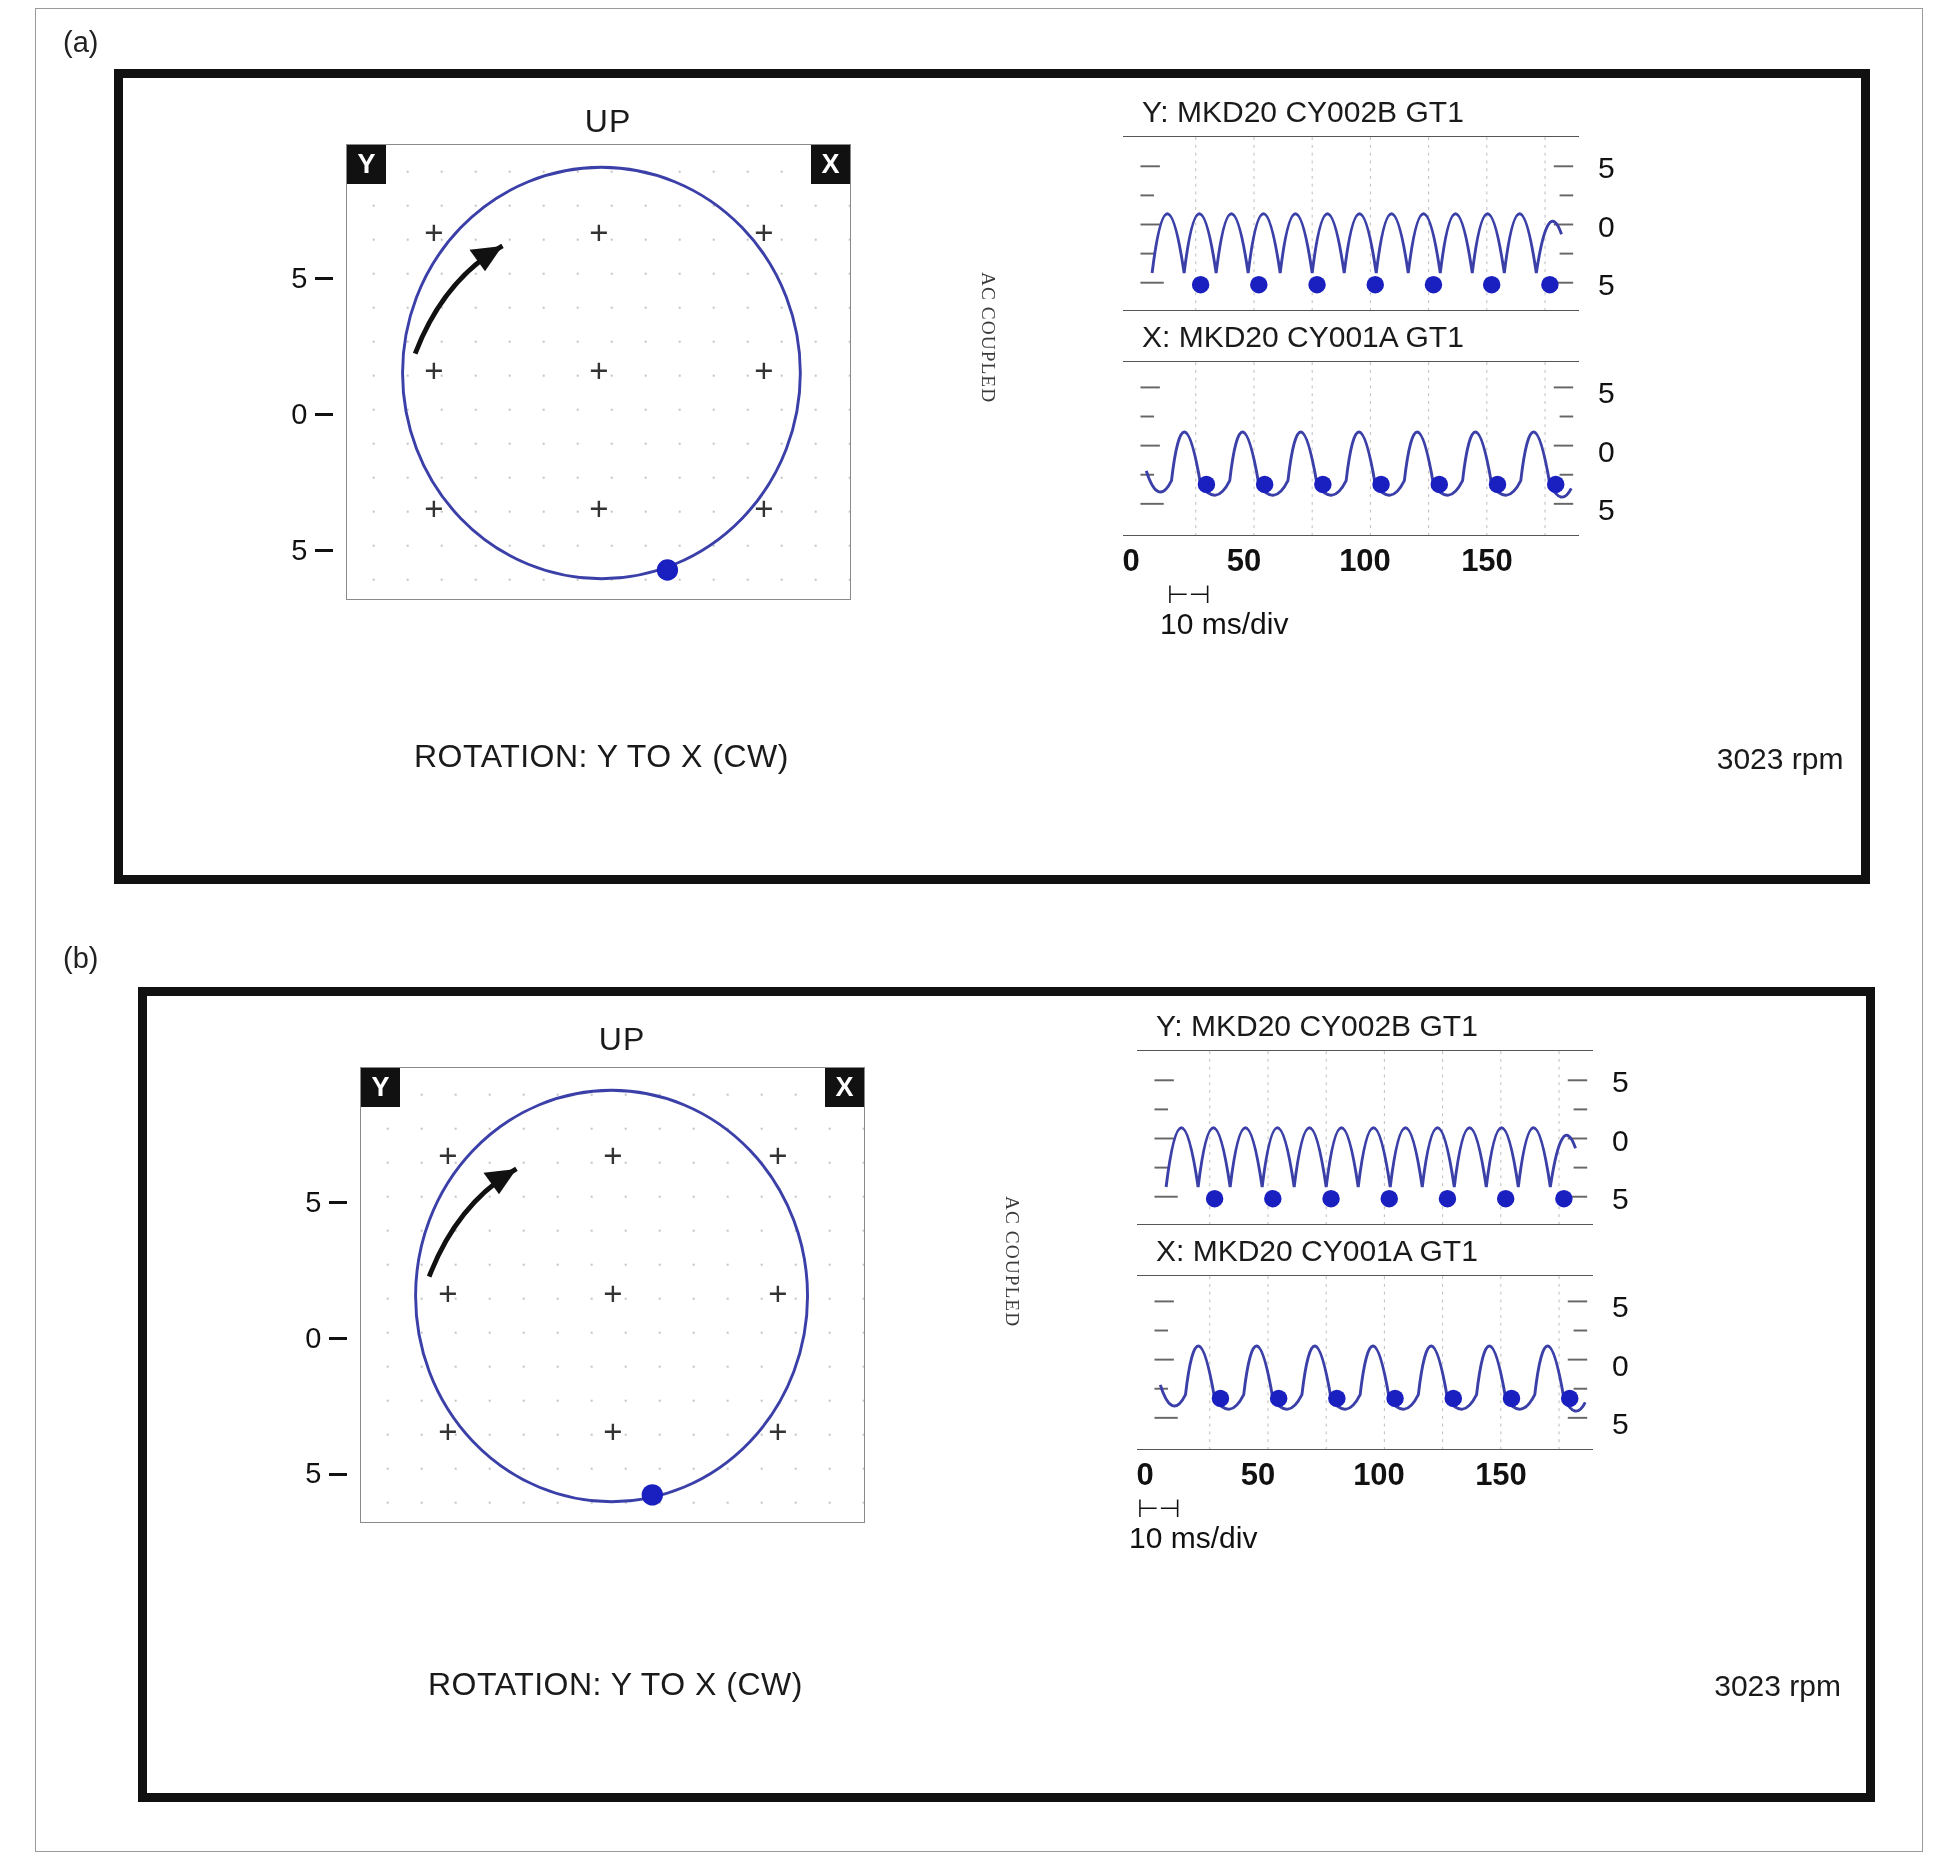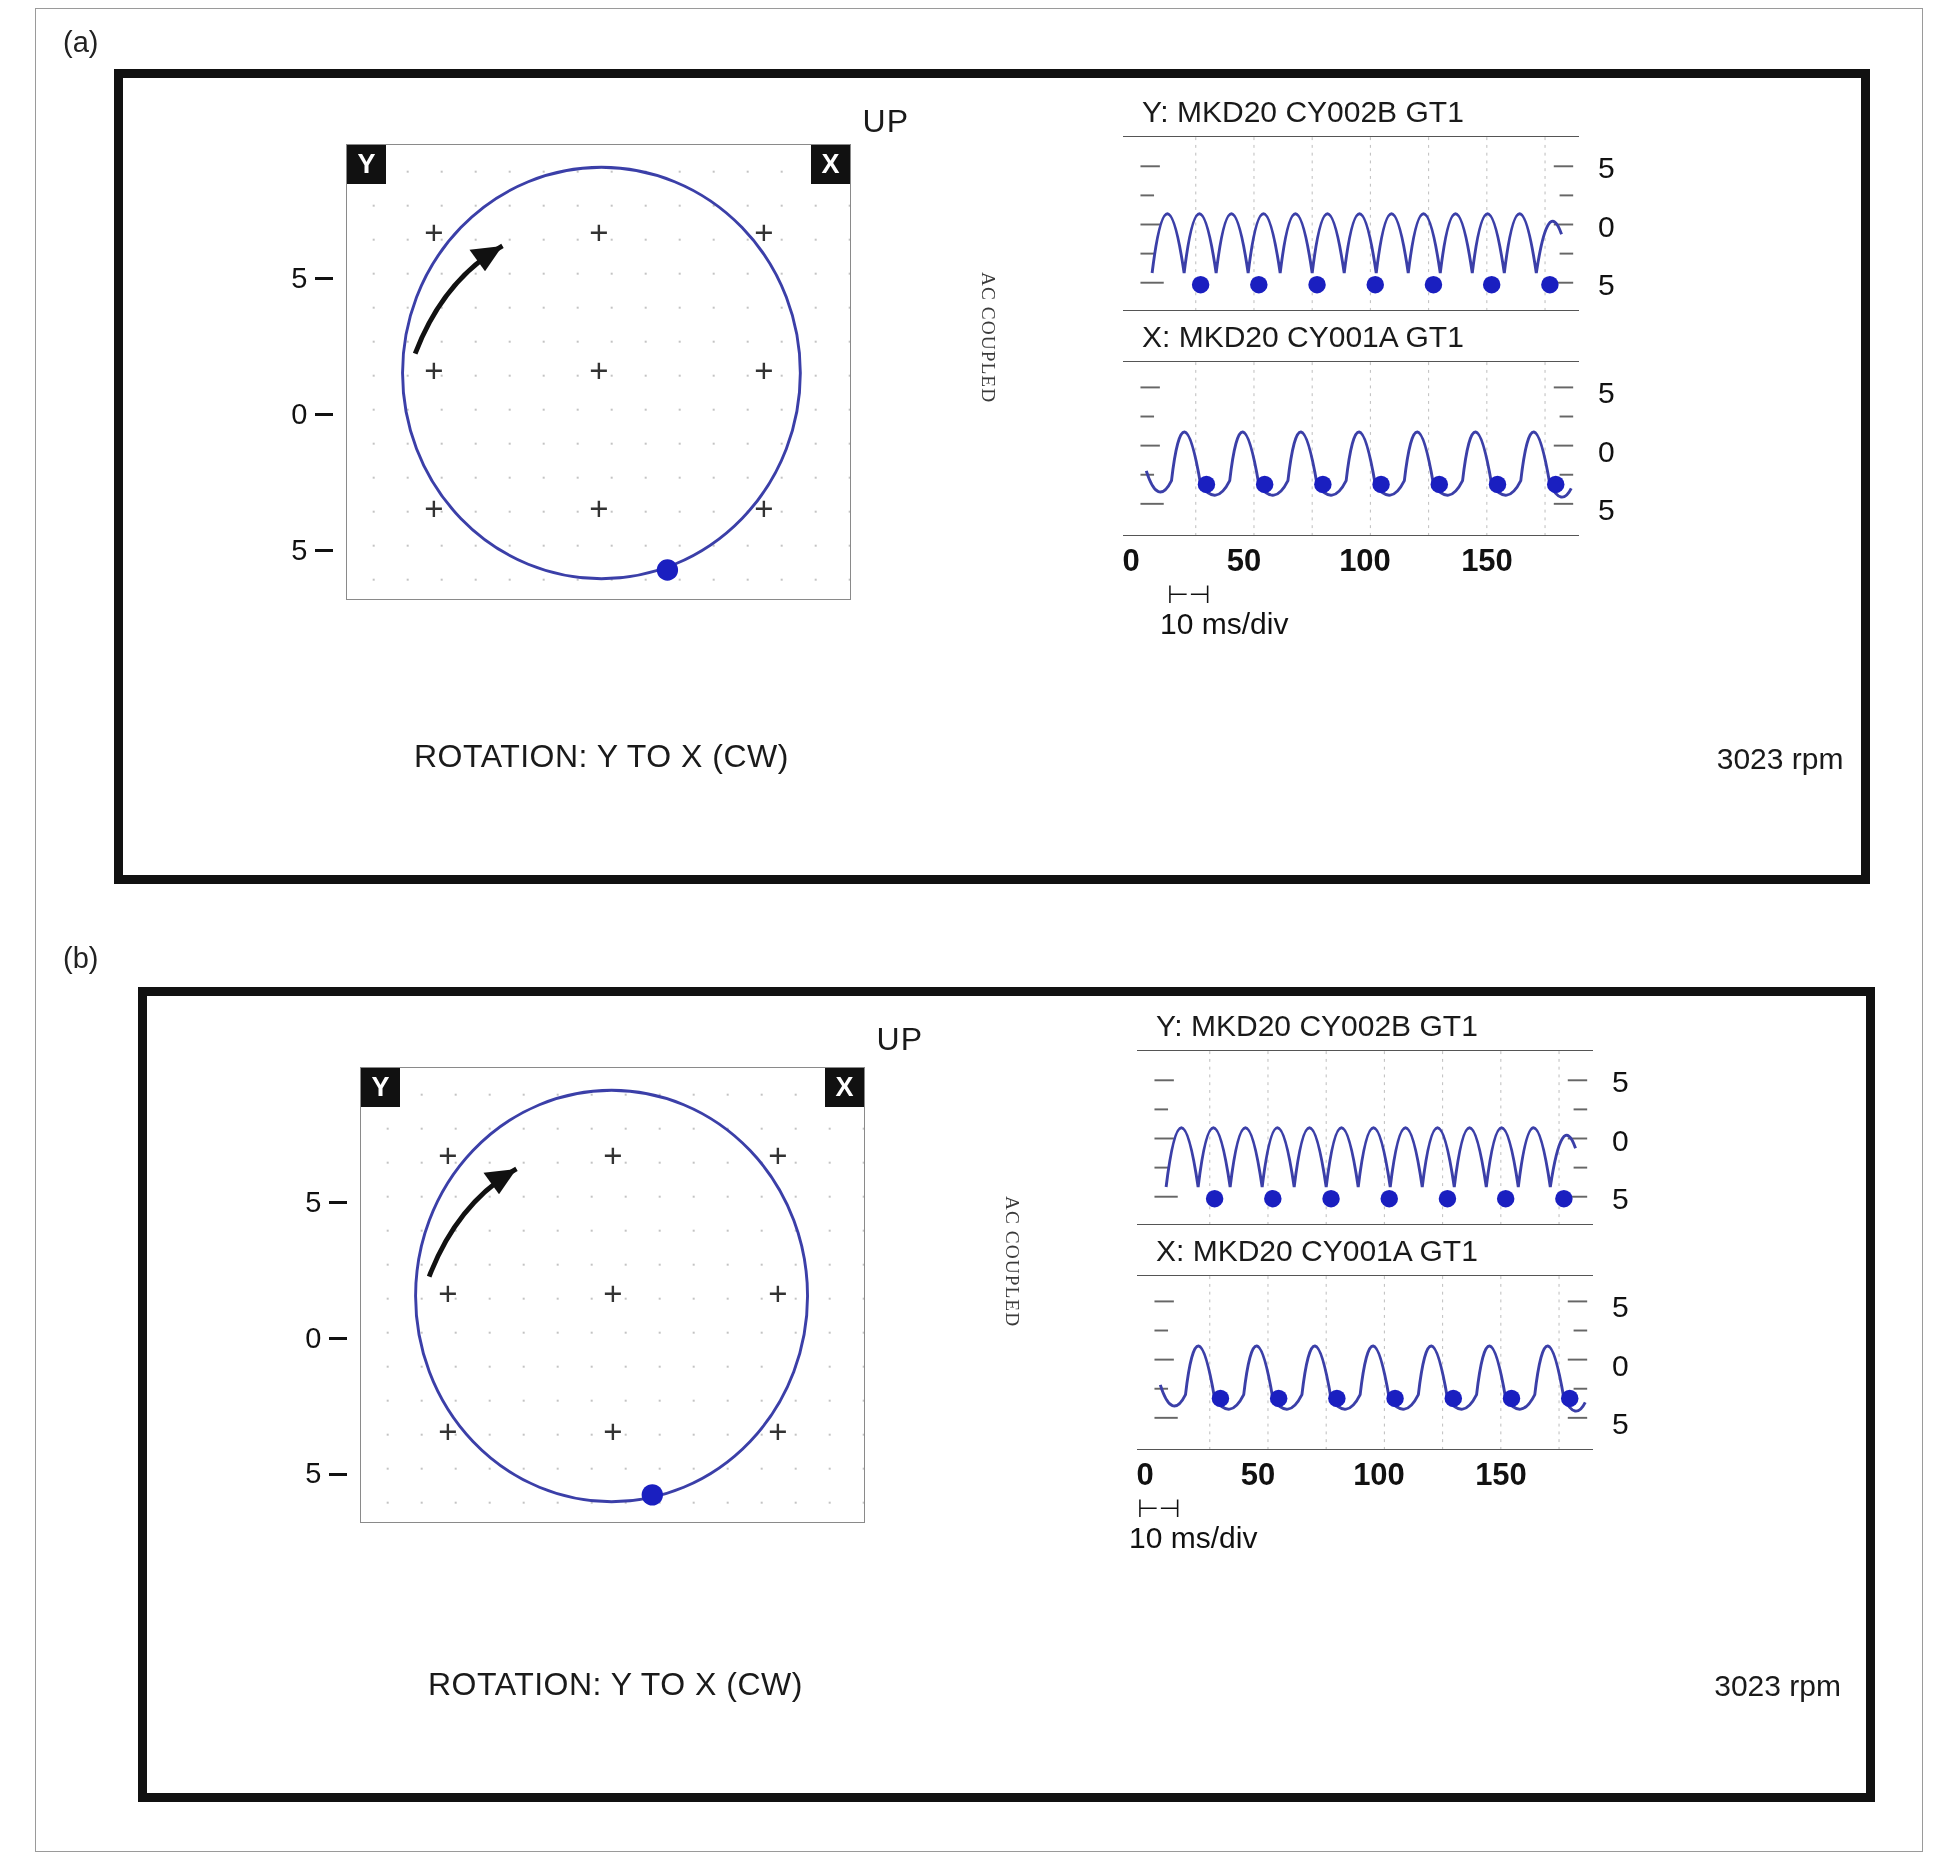--- a/index.html
+++ b/index.html
@@ -41,21 +41,21 @@
     background: #ffffff;
     box-sizing: border-box;
   }
   
   .orbit-block {
     position: absolute;
   }
   .orbit-title {
     position: absolute;
     width: 100%;
-    text-align: right;
+    text-align: center;
     font-size: 32px;
     color: #1a1a1a;
     letter-spacing: 1px;
   }
   .orbit-box {
     position: absolute;
     border: 1.9px solid #8a8a8a;
     background: #ffffff;
     box-sizing: border-box;
     overflow: hidden;

